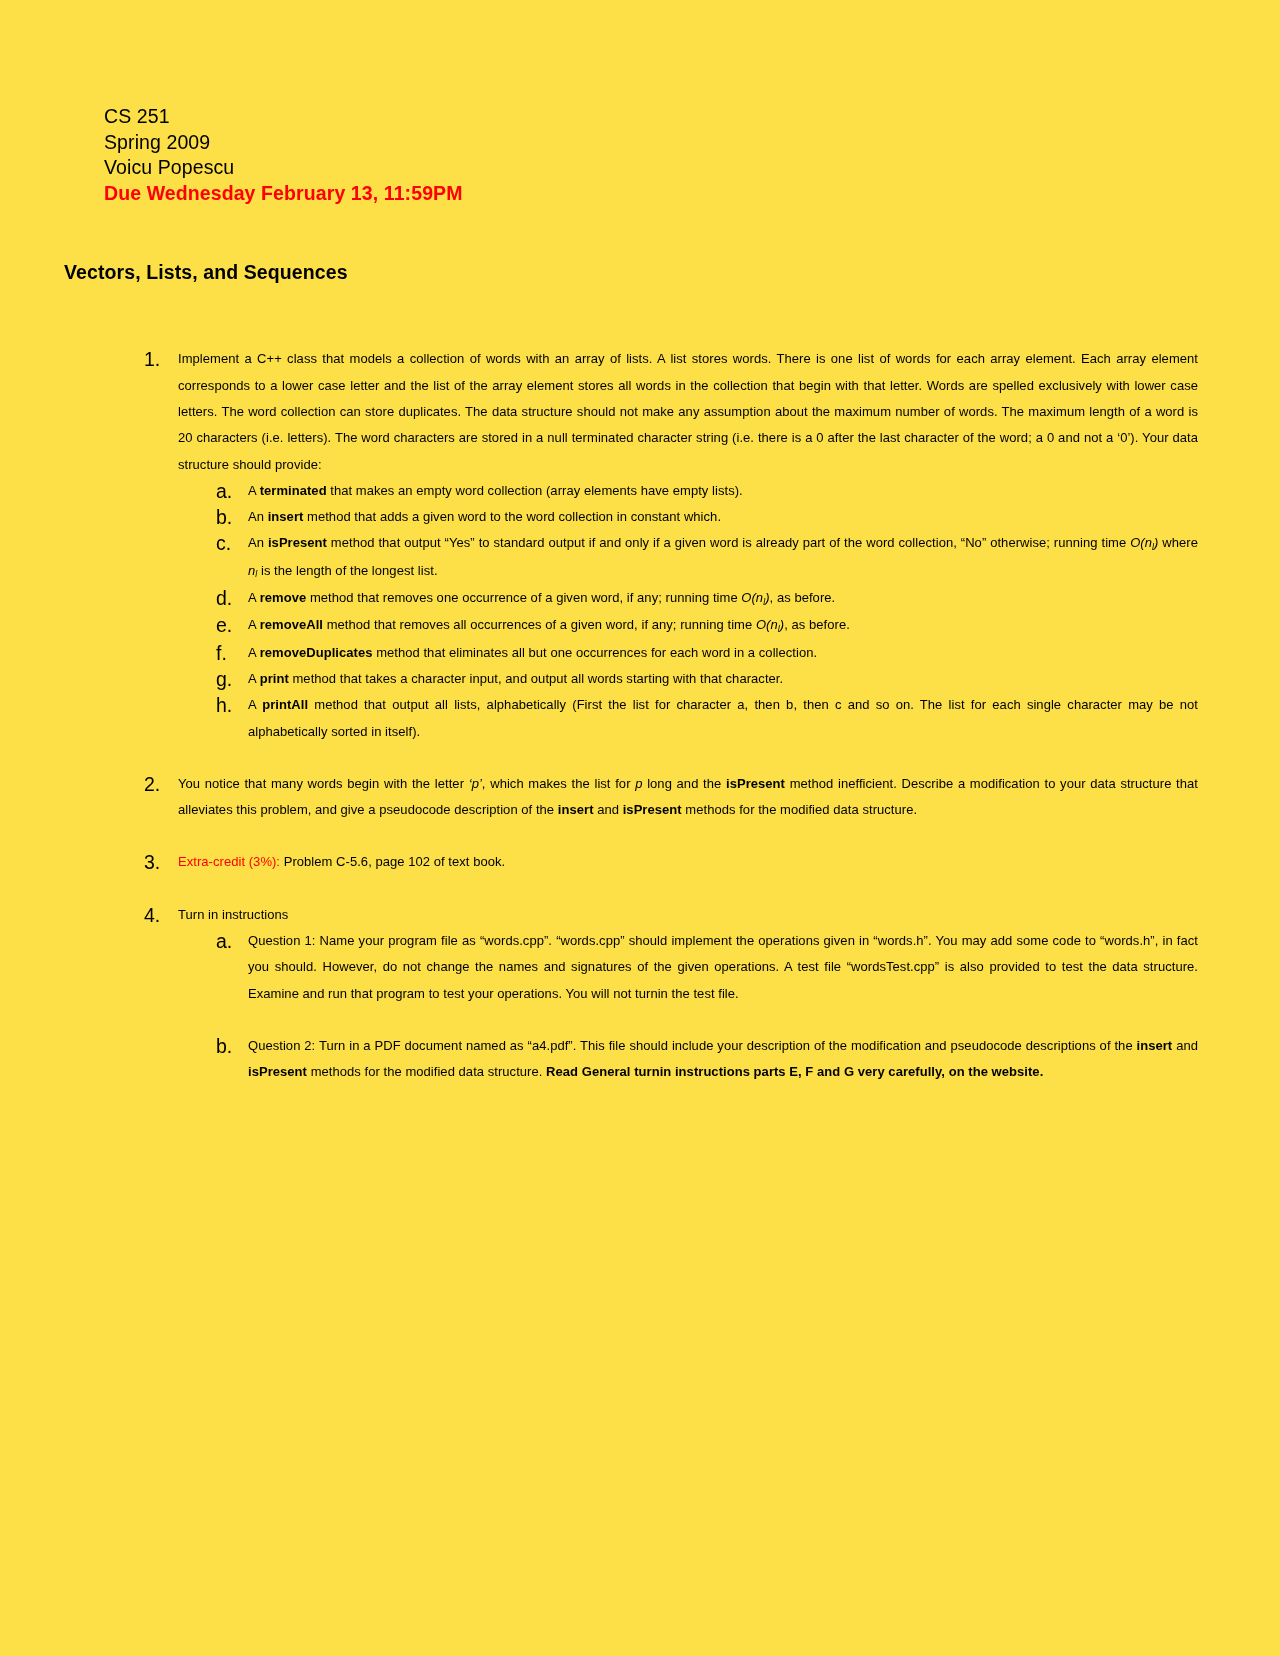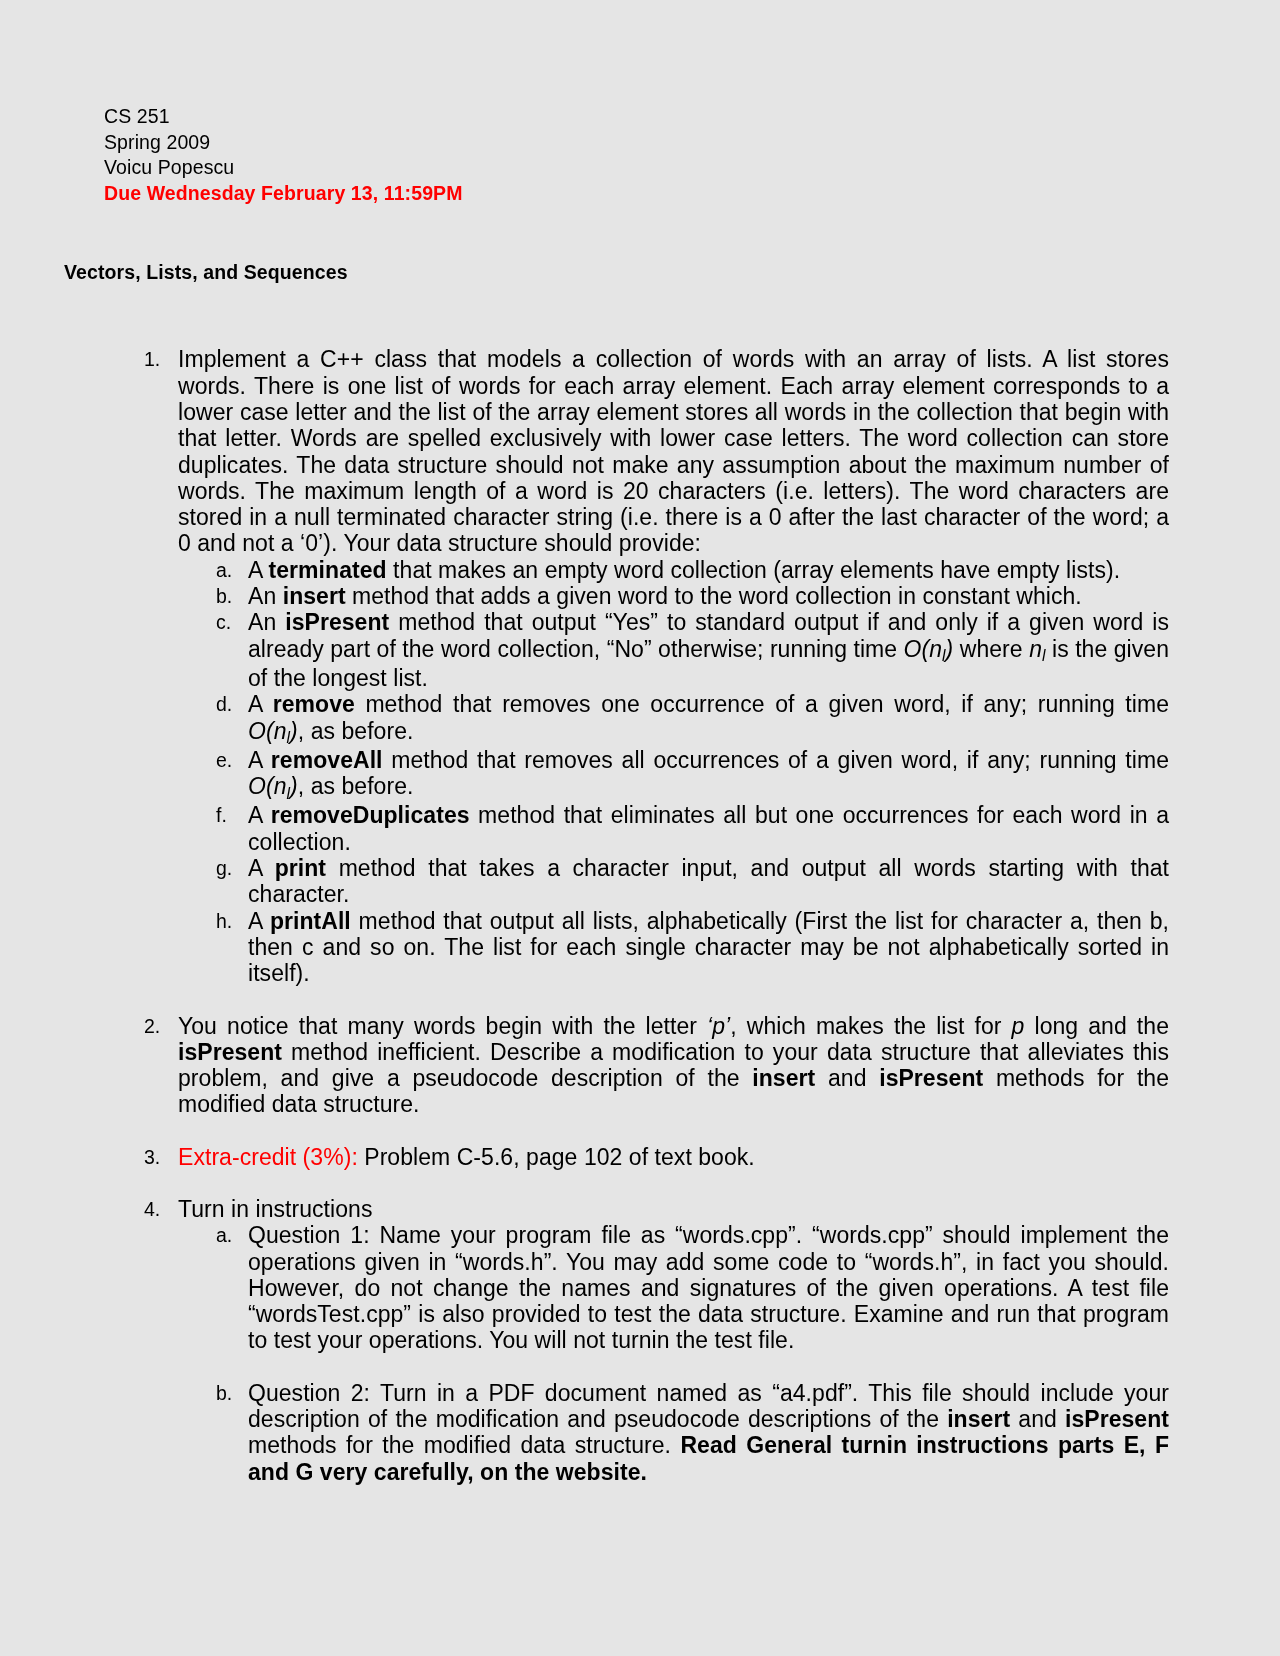--- a/index.html
+++ b/index.html
@@ -11,23 +11,23 @@
     width: 1280px;
     height: 1656px;
     font-family: "Liberation Sans", sans-serif;
     color: #000000;
     overflow: hidden;
   }
   .page {
     position: relative;
     width: 1280px;
     height: 1656px;
-    background: #e5e5e5;
+    background: #fde047;
     box-sizing: border-box;
-    padding: 104px 111px 0 104px;
+    padding: 104px 82px 0 104px;
   }
   .header-block {
     font-size: 19.5px;
     line-height: 25.6px;
     letter-spacing: 0.1px;
   }
   .header-block div { white-space: nowrap; }
   .due-line {
     color: #FF0000;
     font-weight: bold;
@@ -54,21 +54,21 @@
   ol.top > li > .marker {
     position: absolute;
     left: 40px;
     top: 0;
     width: 28px;
     text-align: left;
     font-size: 19.5px;
     line-height: 26.3px;
   }
   .para {
-    font-size: 23px;
+    font-size: 13px;
     line-height: 26.3px;
     text-align: justify;
     letter-spacing: 0.05px;
   }
   ol.sub {
     list-style: none;
     margin: 0;
     padding: 0;
   }
   ol.sub > li {
@@ -122,21 +122,21 @@
         <li>
           <span class="marker">a.</span>
           <div class="para"><span>A </span><b>terminated</b><span> that makes an empty word collection (array elements have empty lists).</span></div>
         </li>
         <li>
           <span class="marker">b.</span>
           <div class="para"><span>An </span><b>insert</b><span> method that adds a given word to the word collection in constant which.</span></div>
         </li>
         <li>
           <span class="marker">c.</span>
-          <div class="para"><span>An </span><b>isPresent</b><span> method that output “Yes” to standard output if and only if a given word is already part of the word collection, “No” otherwise; running time </span><i>O(n</i><sub>l</sub><i>)</i><span> where </span><i>n</i><sub>l</sub><span> is the given of the longest list.</span></div>
+          <div class="para"><span>An </span><b>isPresent</b><span> method that output “Yes” to standard output if and only if a given word is already part of the word collection, “No” otherwise; running time </span><i>O(n</i><sub>l</sub><i>)</i><span> where </span><i>n</i><sub>l</sub><span> is the length of the longest list.</span></div>
         </li>
         <li>
           <span class="marker">d.</span>
           <div class="para"><span>A </span><b>remove</b><span> method that removes one occurrence of a given word, if any; running time </span><i>O(n</i><sub>l</sub><i>)</i><span>, as before.</span></div>
         </li>
         <li>
           <span class="marker">e.</span>
           <div class="para"><span>A </span><b>removeAll</b><span> method that removes all occurrences of a given word, if any; running time </span><i>O(n</i><sub>l</sub><i>)</i><span>, as before.</span></div>
         </li>
         <li>

